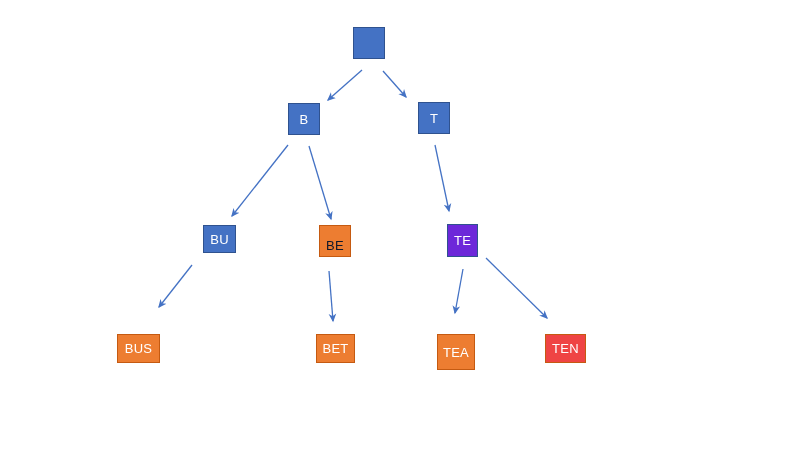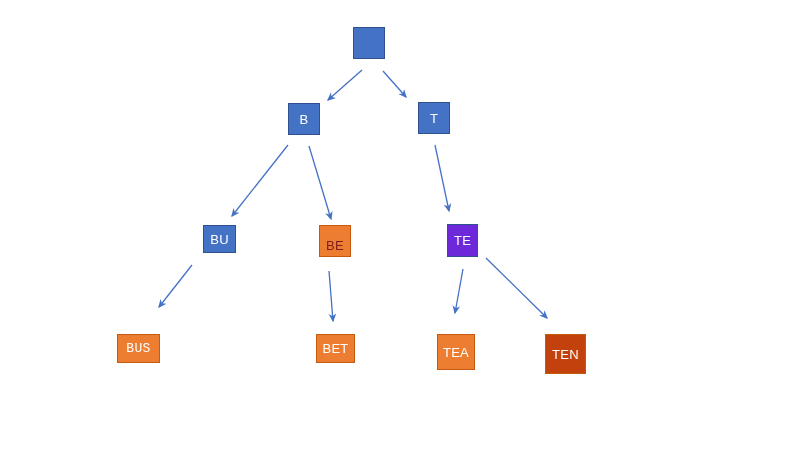--- a/index.html
+++ b/index.html
@@ -61,31 +61,31 @@
       <div class="node" style="left: 288px; top: 103px; width: 32px; height: 32px; background: rgb(68, 114, 196); border: 1px solid rgb(47, 82, 143);">
         <span style="color: rgb(255, 255, 255);">B</span>
       </div>
       <div class="node" style="left: 418px; top: 102px; width: 32px; height: 32px; background: rgb(68, 114, 196); border: 1px solid rgb(47, 82, 143);">
         <span style="color: rgb(255, 255, 255);">T</span>
       </div>
       <div class="node" style="left: 203px; top: 225px; width: 33px; height: 28px; background: rgb(68, 114, 196); border: 1px solid rgb(47, 82, 143);">
         <span style="color: rgb(255, 255, 255);">BU</span>
       </div>
       <div class="node" style="left: 319px; top: 225px; width: 32px; height: 32px; background: rgb(237, 125, 49); border: 1px solid rgb(197, 90, 17);">
-        <span style="color: #7f1d1d; margin-top: 8px;">BE</span>
+        <span style="color: #0f172a; margin-top: 8px;">BE</span>
       </div>
       <div class="node" style="left: 447px; top: 224px; width: 31px; height: 33px; background: #6d28d9; border: 1px solid rgb(47, 82, 143);">
         <span style="color: rgb(255, 255, 255);">TE</span>
       </div>
-      <div class="node" style="left: 117px; top: 334px; width: 43px; height: 29px; background: rgb(237, 125, 49); border: 1px solid rgb(197, 90, 17); font-family: Liberation Mono, monospace;">
+      <div class="node" style="left: 117px; top: 334px; width: 43px; height: 29px; background: rgb(237, 125, 49); border: 1px solid rgb(197, 90, 17);">
         <span style="color: rgb(255, 255, 255);">BUS</span>
       </div>
       <div class="node" style="left: 316px; top: 334px; width: 39px; height: 29px; background: rgb(237, 125, 49); border: 1px solid rgb(197, 90, 17);">
         <span style="color: rgb(255, 255, 255);">BET</span>
       </div>
       <div class="node" style="left: 437px; top: 334px; width: 38px; height: 36px; background: rgb(237, 125, 49); border: 1px solid rgb(197, 90, 17);">
         <span style="color: rgb(255, 255, 255);">TEA</span>
       </div>
-      <div class="node" style="left: 545px; top: 334px; width: 41px; height: 40px; background: #c2410c; border: 1px solid rgb(197, 90, 17);">
+      <div class="node" style="left: 545px; top: 334px; width: 41px; height: 29px; background: #ef4444; border: 1px solid rgb(197, 90, 17);">
         <span style="color: rgb(255, 255, 255);">TEN</span>
       </div>
     </div>
 </div>
 
 </body></html>

